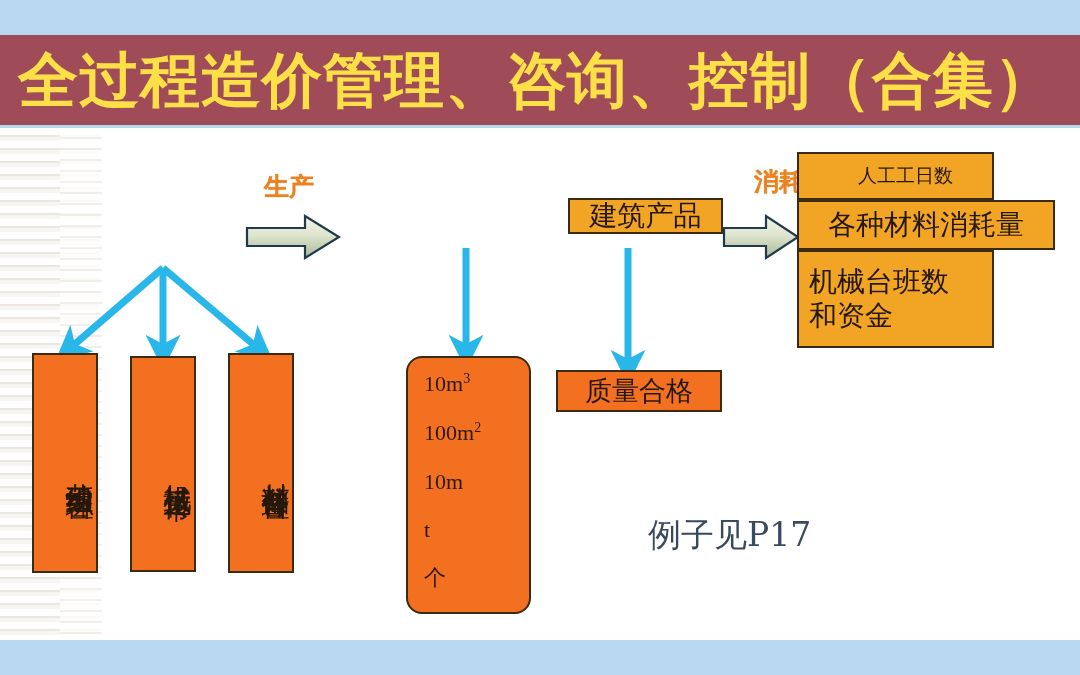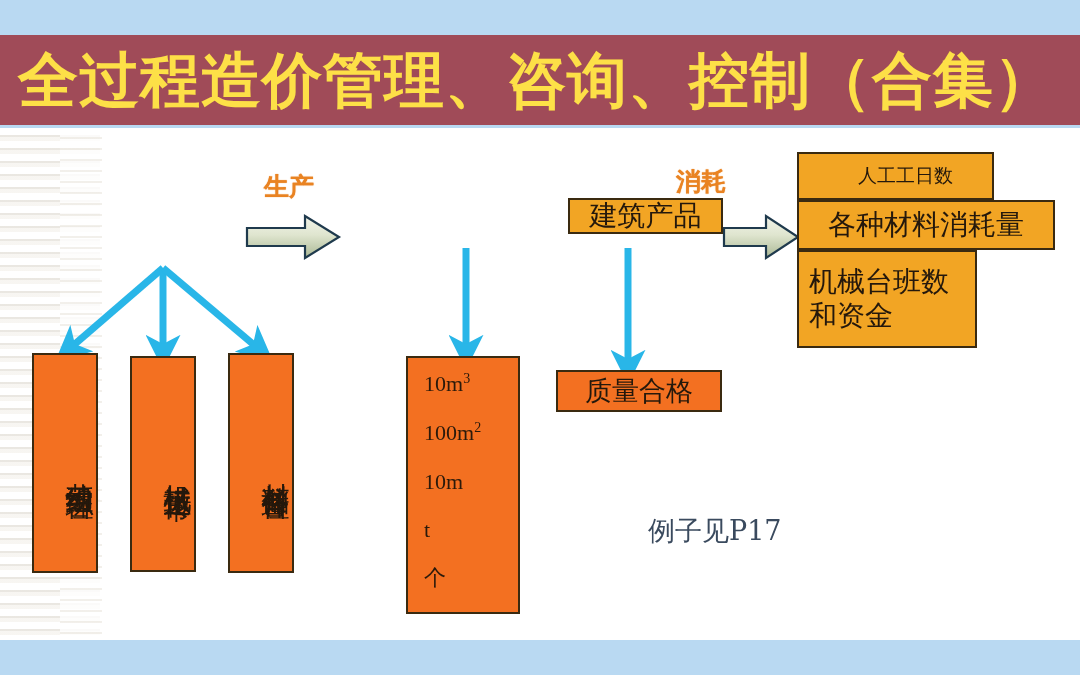--- a/index.html
+++ b/index.html
@@ -101,21 +101,21 @@
     white-space:nowrap;
     text-shadow:0 0 1px #e98322;
   }
 
   
   .cyanlayer{position:absolute;left:0;top:0;width:1080px;height:512px;pointer-events:none;}
 
   .note{
     position:absolute;
     font-family:"DejaVu Serif", serif;
-    font-size:27px;
+    font-size:33px;
     color:#3a4a5e;
     white-space:nowrap;
   }
 
   
   .bottom-band{
     position:absolute;left:0;top:640px;width:1080px;height:35px;
     background:#b9d9f2;
   }
 </style>
@@ -156,57 +156,57 @@
       <g transform="translate(247,88)">
         <path d="M0,12 L58,12 L58,0 L92,21 L58,42 L58,30 L0,30 Z" fill="url(#fatgrad)" stroke="#1f3a4d" stroke-width="2.2" stroke-linejoin="miter"></path>
       </g>
 
       <g transform="translate(724,88)">
         <path d="M0,12 L42,12 L42,0 L74,21 L42,42 L42,30 L0,30 Z" fill="url(#fatgrad)" stroke="#1f3a4d" stroke-width="2.2" stroke-linejoin="miter"></path>
       </g>
     </svg>
 
     <div class="arrow-label" style="left:264px;top:42px;">生产</div>
-    <div class="arrow-label" style="left:676px;top:37px;">消耗</div>
+    <div class="arrow-label" style="left:754px;top:37px;">消耗</div>
 
 
     <div class="box deep vbox" style="left:32px;top:225px;width:66px;height:220px;font-size:28px;">
       <span>劳动组织合理</span>
     </div>
     <div class="box deep vbox" style="left:130px;top:228px;width:66px;height:216px;font-size:28px;">
       <span>机械运转正常</span>
     </div>
     <div class="box deep vbox" style="left:228px;top:225px;width:66px;height:220px;font-size:28px;">
       <span>材料储备合理</span>
     </div>
 
 
     <div class="box amber" style="left:568px;top:70px;width:155px;height:36px;font-size:28px;">
       <span>建筑产品</span>
     </div>
 
-    <div class="box deep units" style="left:406px;top:228px;width:114px;height:258px;">
+    <div class="box deep units" style="left:406px;top:228px;width:125px;height:258px;border-radius:16px;">
       <span>10m<sup>3</sup></span>
       <span>100m<sup>2</sup></span>
       <span>10m</span>
       <span>t</span>
       <span>个</span>
     </div>
 
     <div class="box deep" style="left:556px;top:242px;width:166px;height:42px;font-size:27px;">
       <span>质量合格</span>
     </div>
 
     <div class="box amber" style="left:797px;top:24px;width:197px;height:48px;font-size:19px;padding-left:20px;">
       <span>人工工日数</span>
     </div>
     <div class="box amber" style="left:797px;top:72px;width:258px;height:50px;font-size:28px;">
       <span>各种材料消耗量</span>
     </div>
-    <div class="box amber" style="left:797px;top:122px;width:180px;height:98px;font-size:28px;justify-content:flex-start;padding-left:10px;text-align:left;">
+    <div class="box amber" style="left:797px;top:122px;width:197px;height:98px;font-size:28px;justify-content:flex-start;padding-left:10px;text-align:left;">
       <span style="white-space:pre-line;text-align:left;">机械台班数
 和资金</span>
     </div>
 
     <div class="note" style="left:648px;top:385px;">例子见P17</div>
 
   </div>
 
   <div class="bottom-band"></div>
 

